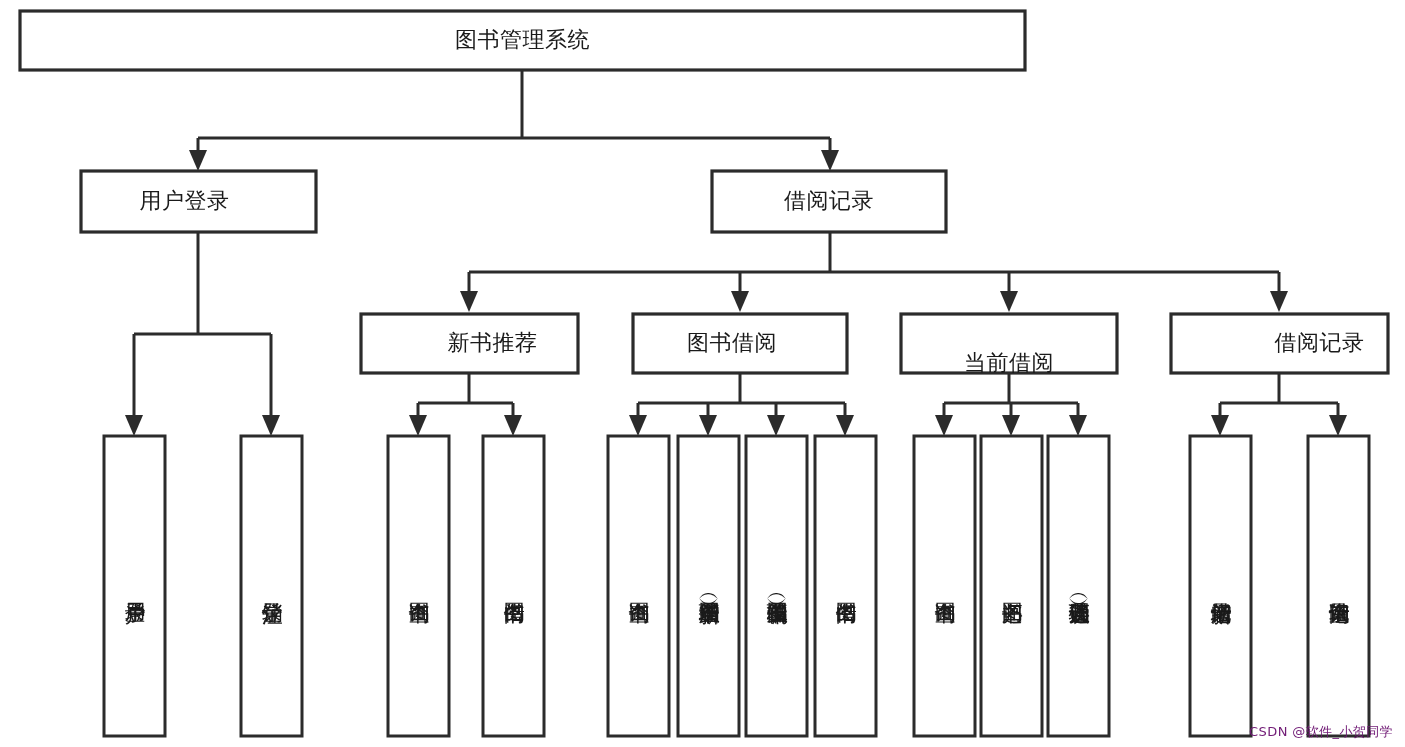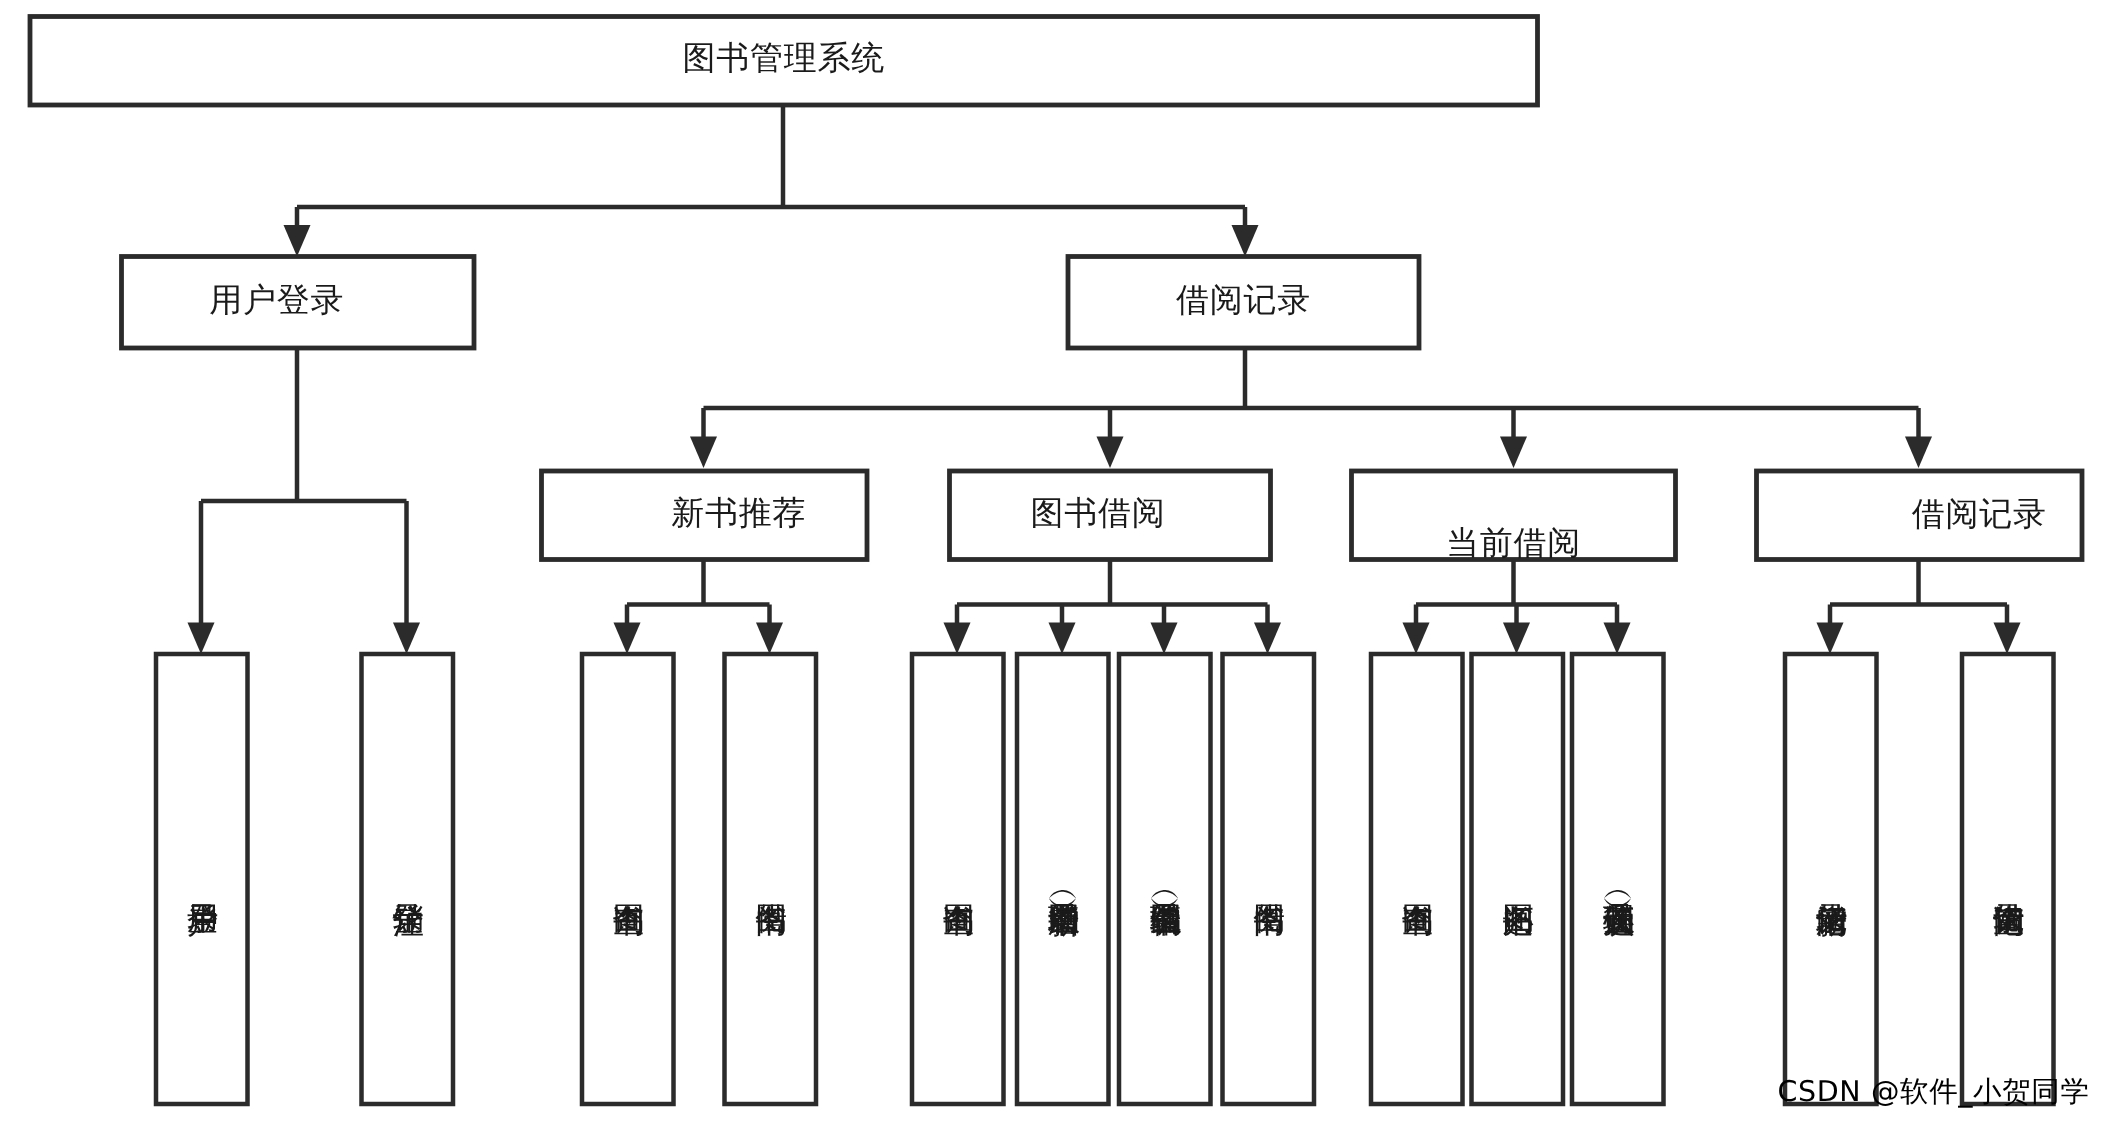--- a/index.html
+++ b/index.html
@@ -74,23 +74,23 @@
     letter-spacing: 0px;
     writing-mode: vertical-rl;
     text-orientation: upright;
     white-space: nowrap;
     pointer-events: none;
   }
   .watermark {
     position: absolute;
     right: 12px;
     bottom: 6px;
-    color: #000000;
-    font-family: "DejaVu Sans", "Liberation Sans", sans-serif;
-    font-size: 19px;
+    color: #701a75;
+    font-family: "DejaVu Sans", "Liberation Sans", sans-serif;
+    font-size: 13px;
     letter-spacing: 0.4px;
     white-space: nowrap;
     pointer-events: none;
   }
 </style>
 </head>
 <body>
 
 <div id="diagram-root">
 

